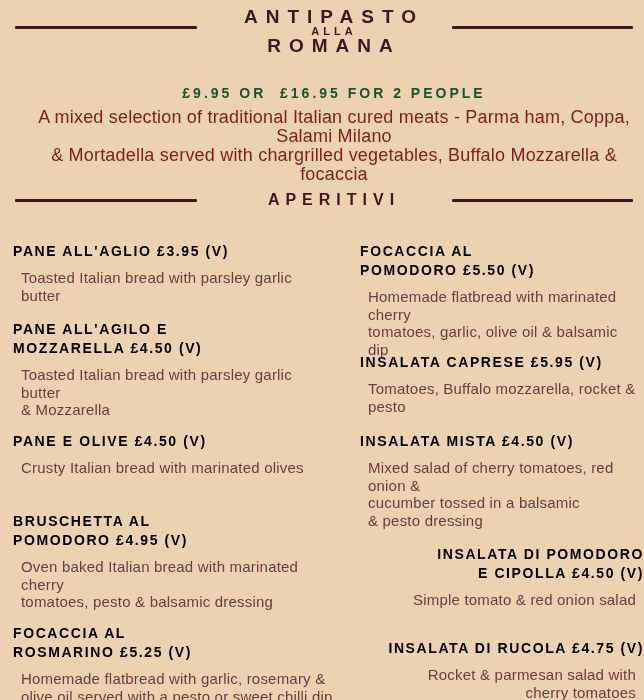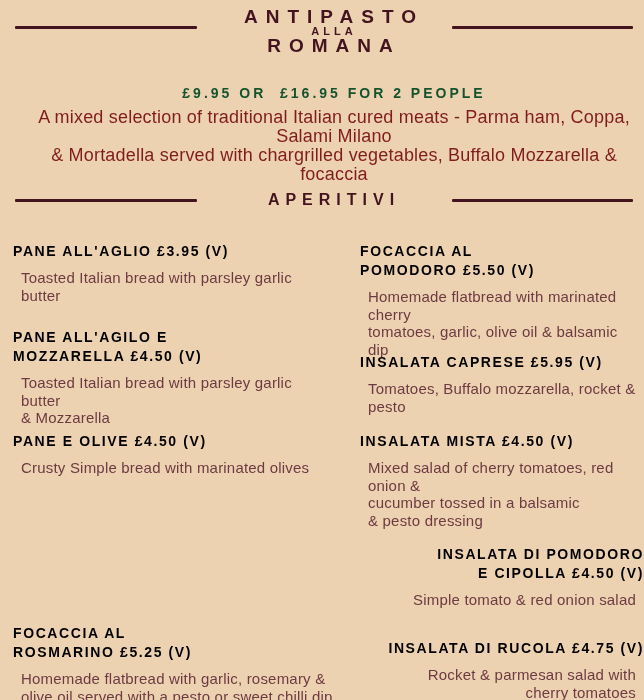--- a/index.html
+++ b/index.html
@@ -72,29 +72,35 @@
 &amp; Mortadella served with chargrilled vegetables, Buffalo Mozzarella &amp; focaccia</div>
 
   <div class="center-line section-heading" style="top:191px;">APERITIVI</div>
   <div class="rule" style="top:199px; left:15px; width:182px;"></div>
   <div class="rule" style="top:199px; left:452px; width:181px;"></div>
 
   <div class="menu-item col-left" style="top:242px;">
     <p class="item-title">PANE ALL'AGLIO £3.95 (V)</p>
     <p class="item-desc">Toasted Italian bread with parsley garlic butter</p>
   </div>
-  <div class="menu-item col-left" style="top:328px;">
+  <div class="menu-item col-left" style="top:320px;">
     <p class="item-title">PANE ALL'AGILO E
 MOZZARELLA £4.50 (V)</p>
     <p class="item-desc">Toasted Italian bread with parsley garlic butter
 &amp; Mozzarella</p>
   </div>
   <div class="menu-item col-left" style="top:432px;">
     <p class="item-title">PANE E OLIVE £4.50 (V)</p>
-    <p class="item-desc">Crusty Simple bread with marinated olives</p>
+    <p class="item-desc">Crusty Italian bread with marinated olives</p>
+  </div>
+  <div class="menu-item col-left" style="top:512px;">
+    <p class="item-title">BRUSCHETTA AL
+POMODORO £4.95 (V)</p>
+    <p class="item-desc">Oven baked Italian bread with marinated cherry
+tomatoes, pesto &amp; balsamic dressing</p>
   </div>
   <div class="menu-item col-left" style="top:624px;">
     <p class="item-title">FOCACCIA AL
 ROSMARINO £5.25 (V)</p>
     <p class="item-desc">Homemade flatbread with garlic, rosemary &amp;
 olive oil served with a pesto or sweet chilli dip</p>
   </div>
 
   <div class="menu-item col-right" style="top:242px;">
     <p class="item-title">FOCACCIA AL

